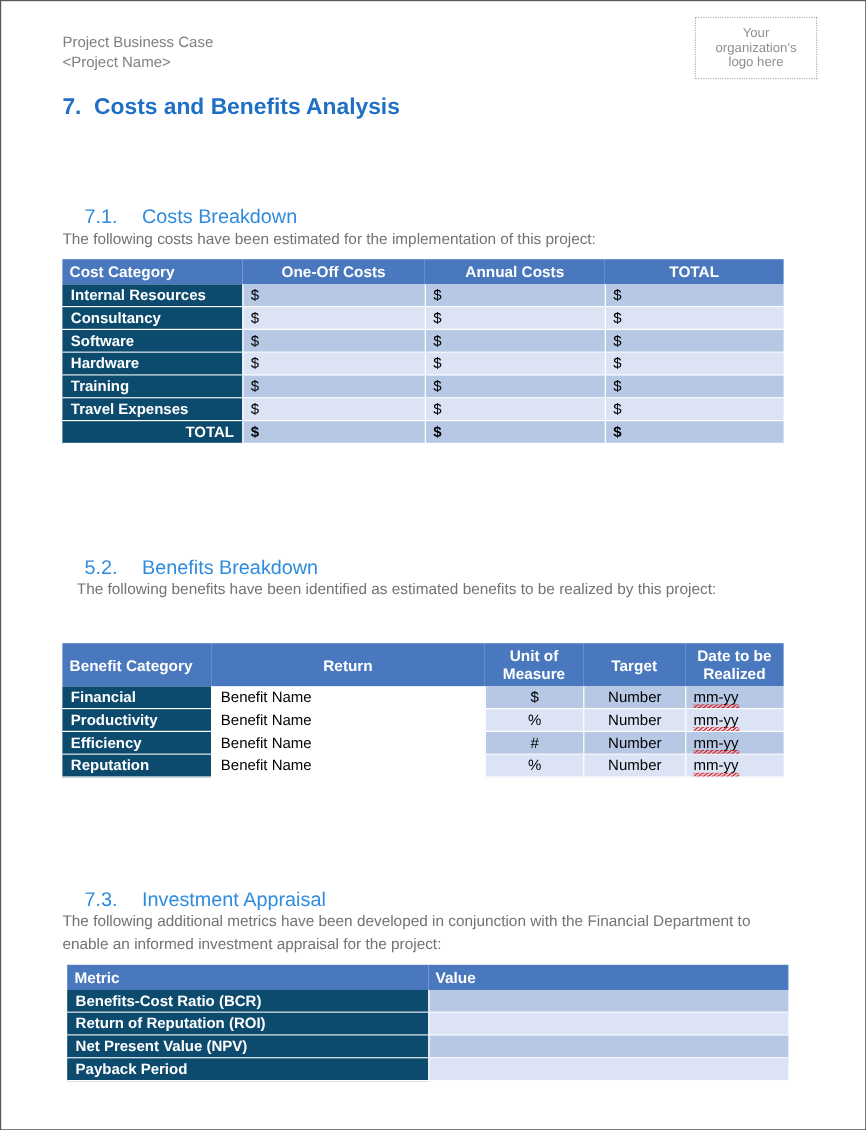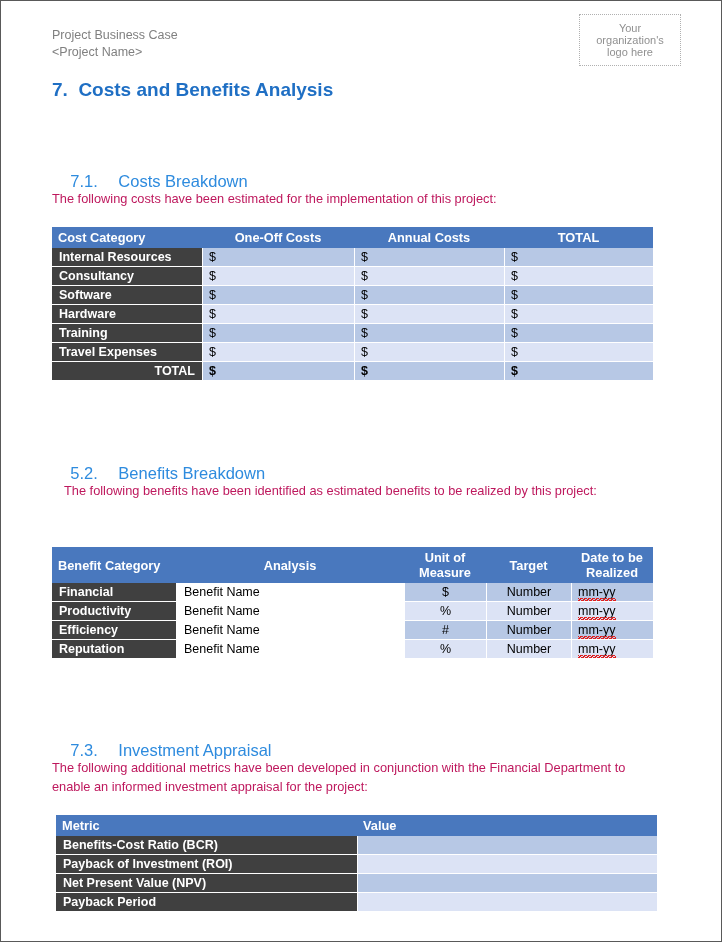--- a/index.html
+++ b/index.html
@@ -73,49 +73,48 @@
     white-space: pre;
   }
   .sub-head .num {
     display: inline-block;
     width: 48px;
   }
   .body-text {
     position: absolute;
     left: 51px;
     font-size: 12.8px;
-    color: #be185d;
+    color: #737373;
     line-height: 19px;
     width: 600px;
   }
 
   
   table.doc-table {
     position: absolute;
     border-collapse: separate;
     border-spacing: 0;
     table-layout: fixed;
     font-size: 12.5px;
-    margin-top: 11px;
   }
   table.doc-table th {
     background: #4978BE;
     color: #ffffff;
     font-weight: bold;
     font-size: 12.8px;
     text-align: center;
     padding: 3px 6px;
     border: 0;
     line-height: 15px;
   }
   table.doc-table th.left {
     text-align: left;
   }
   td.cat {
-    background: #404040;
+    background: #0c4a6e;
     color: #ffffff;
     font-weight: bold;
     font-size: 12.5px;
     padding: 2px 7px;
     border-bottom: 1px solid #ffffff;
     white-space: nowrap;
   }
   td.cat.right {
     text-align: right;
   }
@@ -270,21 +269,21 @@
     <colgroup>
       <col class="b0">
         <col class="b1">
         <col class="b2">
         <col class="b3">
         <col class="b4">
     </colgroup>
     <thead>
       <tr>
         <th class="left">Benefit Category</th>
-        <th>Analysis</th>
+        <th>Return</th>
         <th>
           <span>Unit of</span><br>
           <span>Measure</span>
         </th>
         <th>Target</th>
         <th>
           <span>Date to be</span><br>
           <span>Realized</span>
         </th>
       </tr>
@@ -336,21 +335,21 @@
         <th class="left">Metric</th>
         <th class="left">Value</th>
       </tr>
     </thead>
     <tbody>
       <tr>
         <td class="cat">Benefits-Cost Ratio (BCR)</td>
         <td class="val shade-a">&nbsp;</td>
       </tr>
       <tr>
-        <td class="cat">Payback of Investment (ROI)</td>
+        <td class="cat">Return of Reputation (ROI)</td>
         <td class="val shade-b">&nbsp;</td>
       </tr>
       <tr>
         <td class="cat">Net Present Value (NPV)</td>
         <td class="val shade-a">&nbsp;</td>
       </tr>
       <tr>
         <td class="cat">Payback Period</td>
         <td class="val shade-b">&nbsp;</td>
       </tr>

